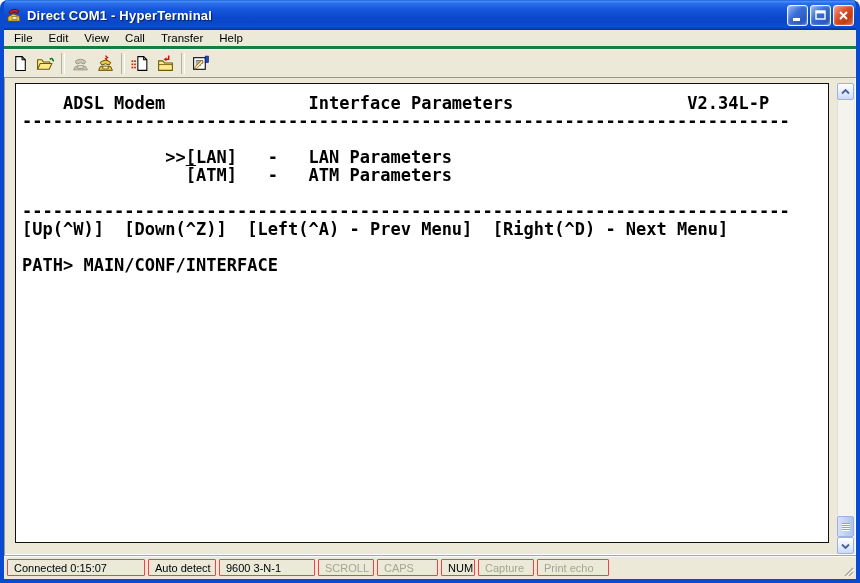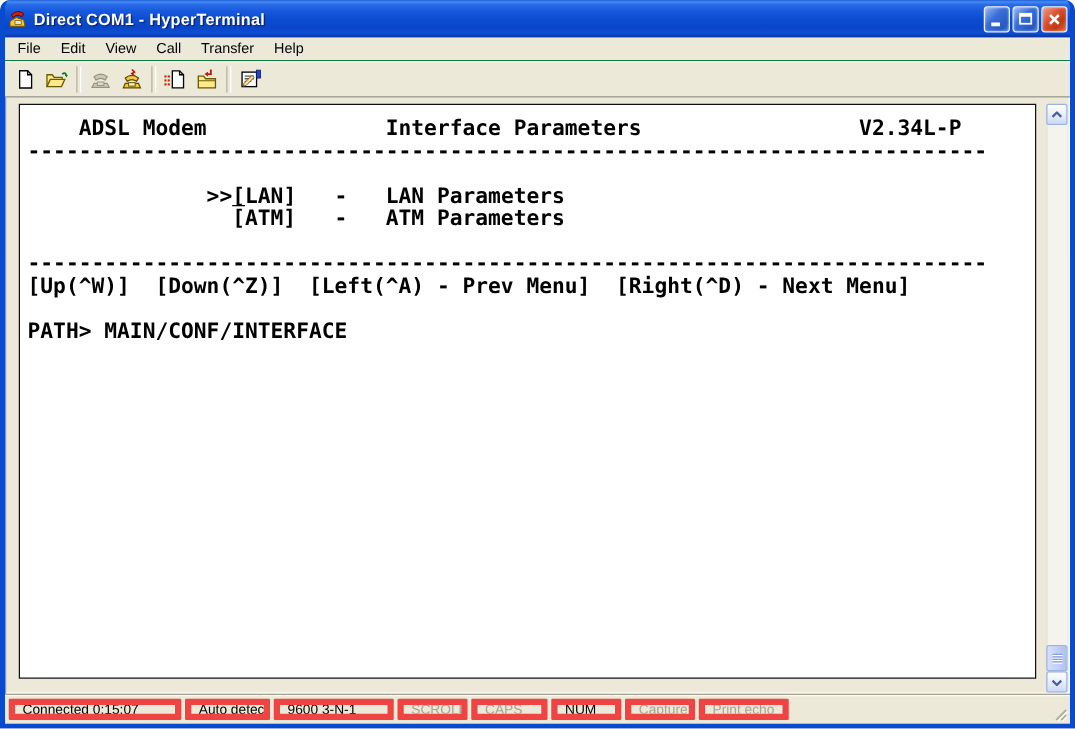--- a/index.html
+++ b/index.html
@@ -25,21 +25,21 @@
     width:21px;height:21px;box-sizing:border-box;border:1px solid #eef2ff;border-radius:3px;
     display:flex;align-items:center;justify-content:center;
     background:linear-gradient(135deg,#9cb9f0 0%,#3a6fd8 40%,#2858c0 80%,#4a7ae0 100%);
     box-shadow:inset 0 0 2px rgba(255,255,255,.6);
   }
   .winbtn.close{background:linear-gradient(135deg,#f0a088 0%,#dd5230 40%,#c03а10 70%,#e06a40 100%);
     background:linear-gradient(135deg,#f0a088 0%,#dd5230 40%,#c03a10 70%,#e06a40 100%);}
   
   .menubar{
     position:absolute;left:0;top:30px;width:852px;height:19px;background:#ece9d8;
-    display:flex;align-items:center;padding-left:2px;border-bottom:1px solid #15803d;box-sizing:border-box;
+    display:flex;align-items:flex-start;padding-left:2px;border-bottom:3px solid #15803d;box-sizing:border-box;
   }
   .menu-item{font-size:11.5px;color:#000;padding:2px 8px;white-space:nowrap;}
   
   .toolbar{
     position:absolute;left:0;top:49px;width:852px;height:28px;background:#ece9d8;
     display:flex;align-items:center;padding-left:4px;box-shadow:inset 0 1px 0 #fbfaf4;box-sizing:border-box;
   }
   .tbtn{width:25px;height:24px;display:flex;align-items:center;justify-content:center;}
   .tsep{width:2px;height:21px;margin:0 3px;border-left:1px solid #b6b2a0;border-right:1px solid #fff;}
   
@@ -76,21 +76,21 @@
   }
   .grip-lines{display:flex;flex-direction:column;gap:1px;}
   .grip-lines span{display:block;width:8px;height:1px;background:#8ba0dc;box-shadow:0 1px 0 #fff;}
   
   .statusbar{
     position:absolute;left:0;bottom:0;width:852px;height:24px;background:#ece9d8;
     border-top:1px solid #a9a593;box-shadow:inset 0 1px 0 #fbfaf4;box-sizing:border-box;
     display:flex;align-items:center;padding:2px 2px 2px 3px;gap:3px;font-size:11px;color:#000;
   }
   .spanel{
-    height:17px;box-sizing:border-box;border:5px solid #ef4444;border-radius:1px;
+    height:17px;box-sizing:border-box;border:1px solid #ef4444;border-radius:1px;
     display:flex;align-items:center;padding:0 6px;white-space:nowrap;overflow:hidden;text-align:center;
   }
   .spanel.dim{color:#a7a493;}
   .resize-grip{position:absolute;right:1px;bottom:1px;width:14px;height:14px;}
 </style>
 </head>
 <body>
 
 <div class="window">
 
@@ -235,21 +235,21 @@
       </div>
     <div class="spanel" style="width:96px">
         <span>9600 3-N-1</span>
       </div>
     <div class="spanel dim" style="width:56px">
         <span>SCROLL</span>
       </div>
     <div class="spanel dim" style="width:61px">
         <span>CAPS</span>
       </div>
-    <div class="spanel" style="width:56px">
+    <div class="spanel" style="width:34px">
         <span>NUM</span>
       </div>
     <div class="spanel dim" style="width:56px">
         <span>Capture</span>
       </div>
     <div class="spanel dim" style="width:72px">
         <span>Print echo</span>
       </div>
     <svg class="resize-grip" width="14" height="14" viewBox="0 0 14 14">
       <g stroke="#b1ad9b" stroke-width="1.6">

